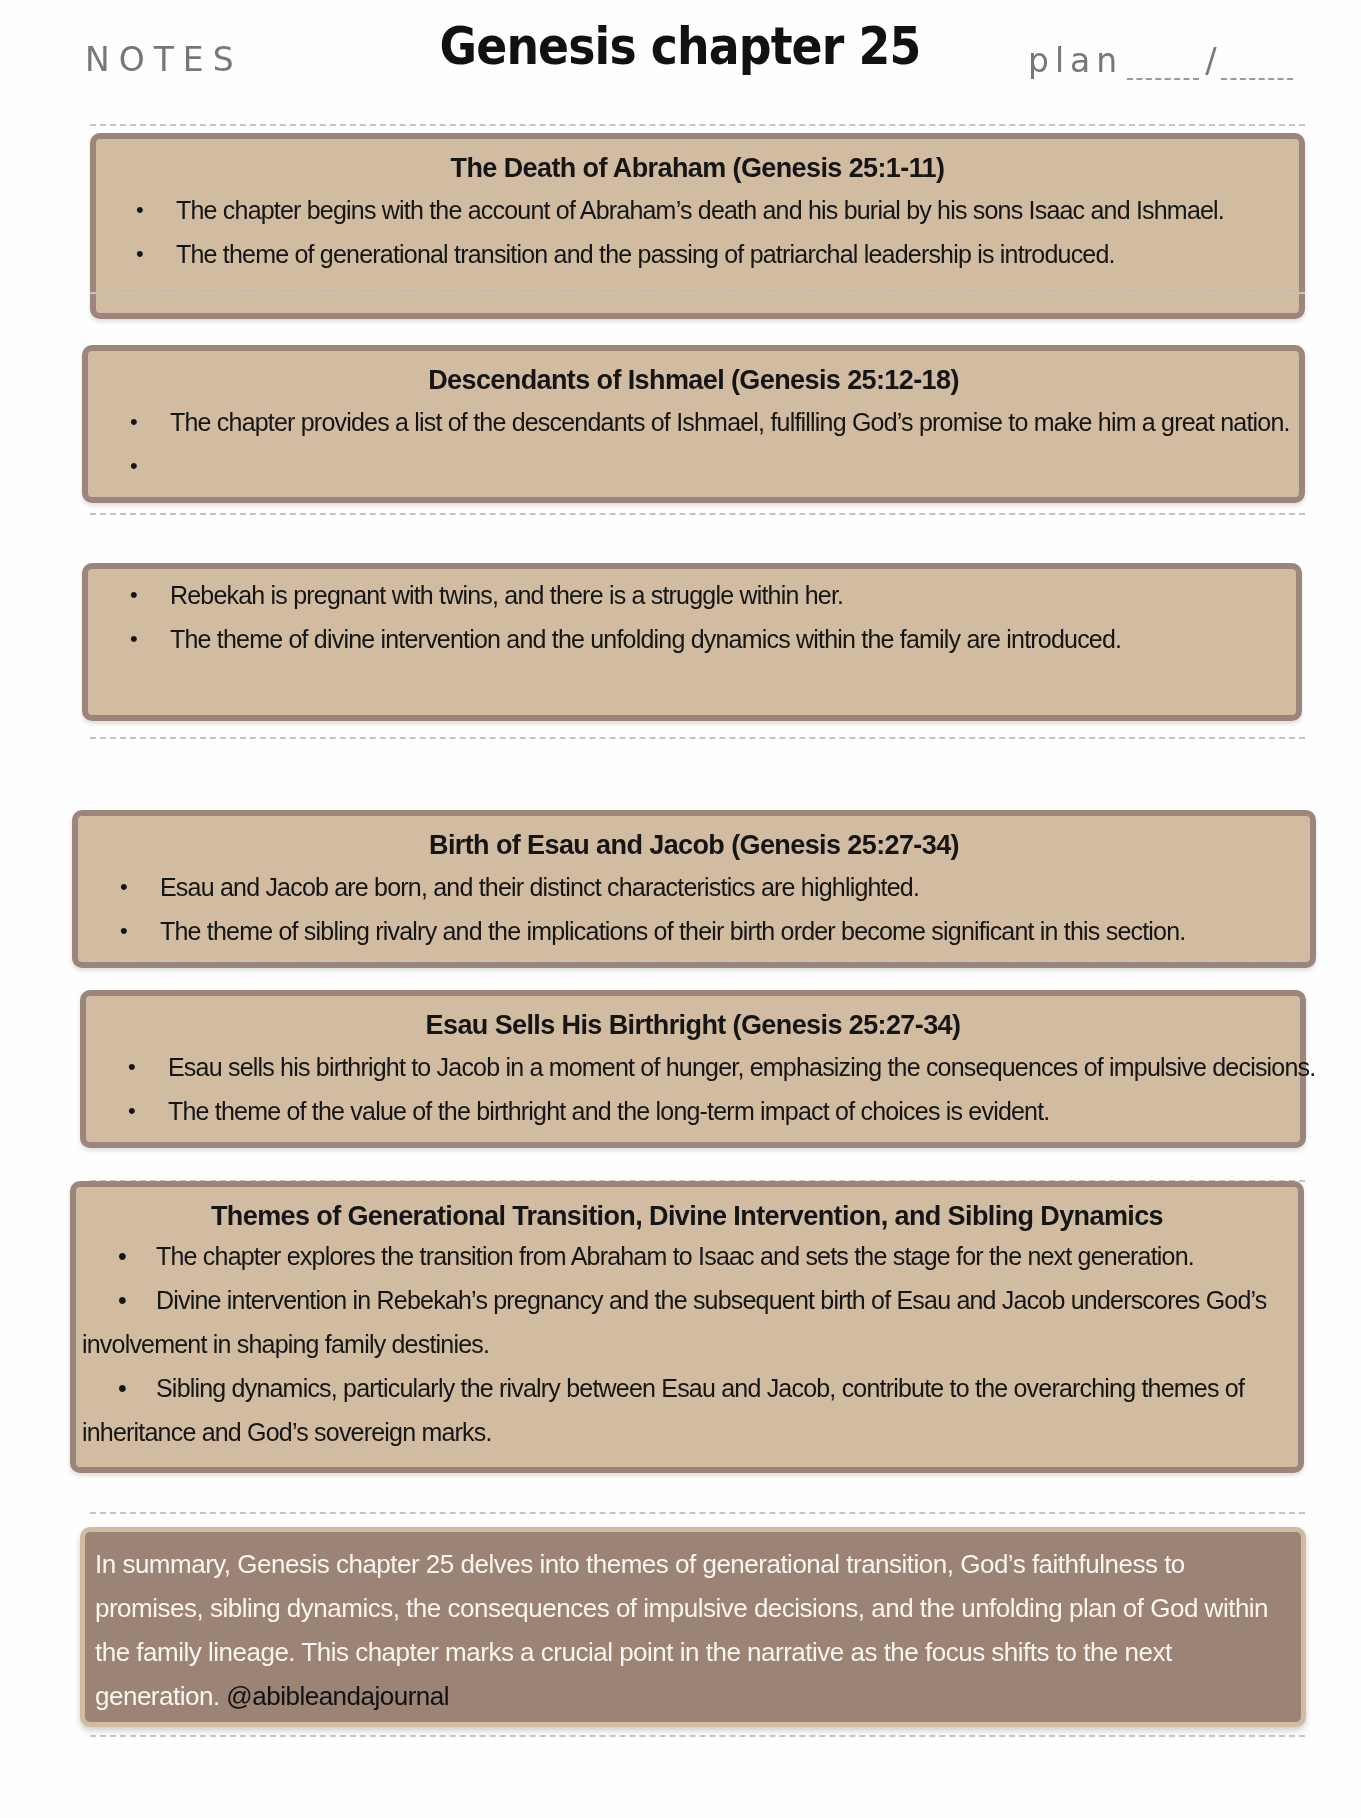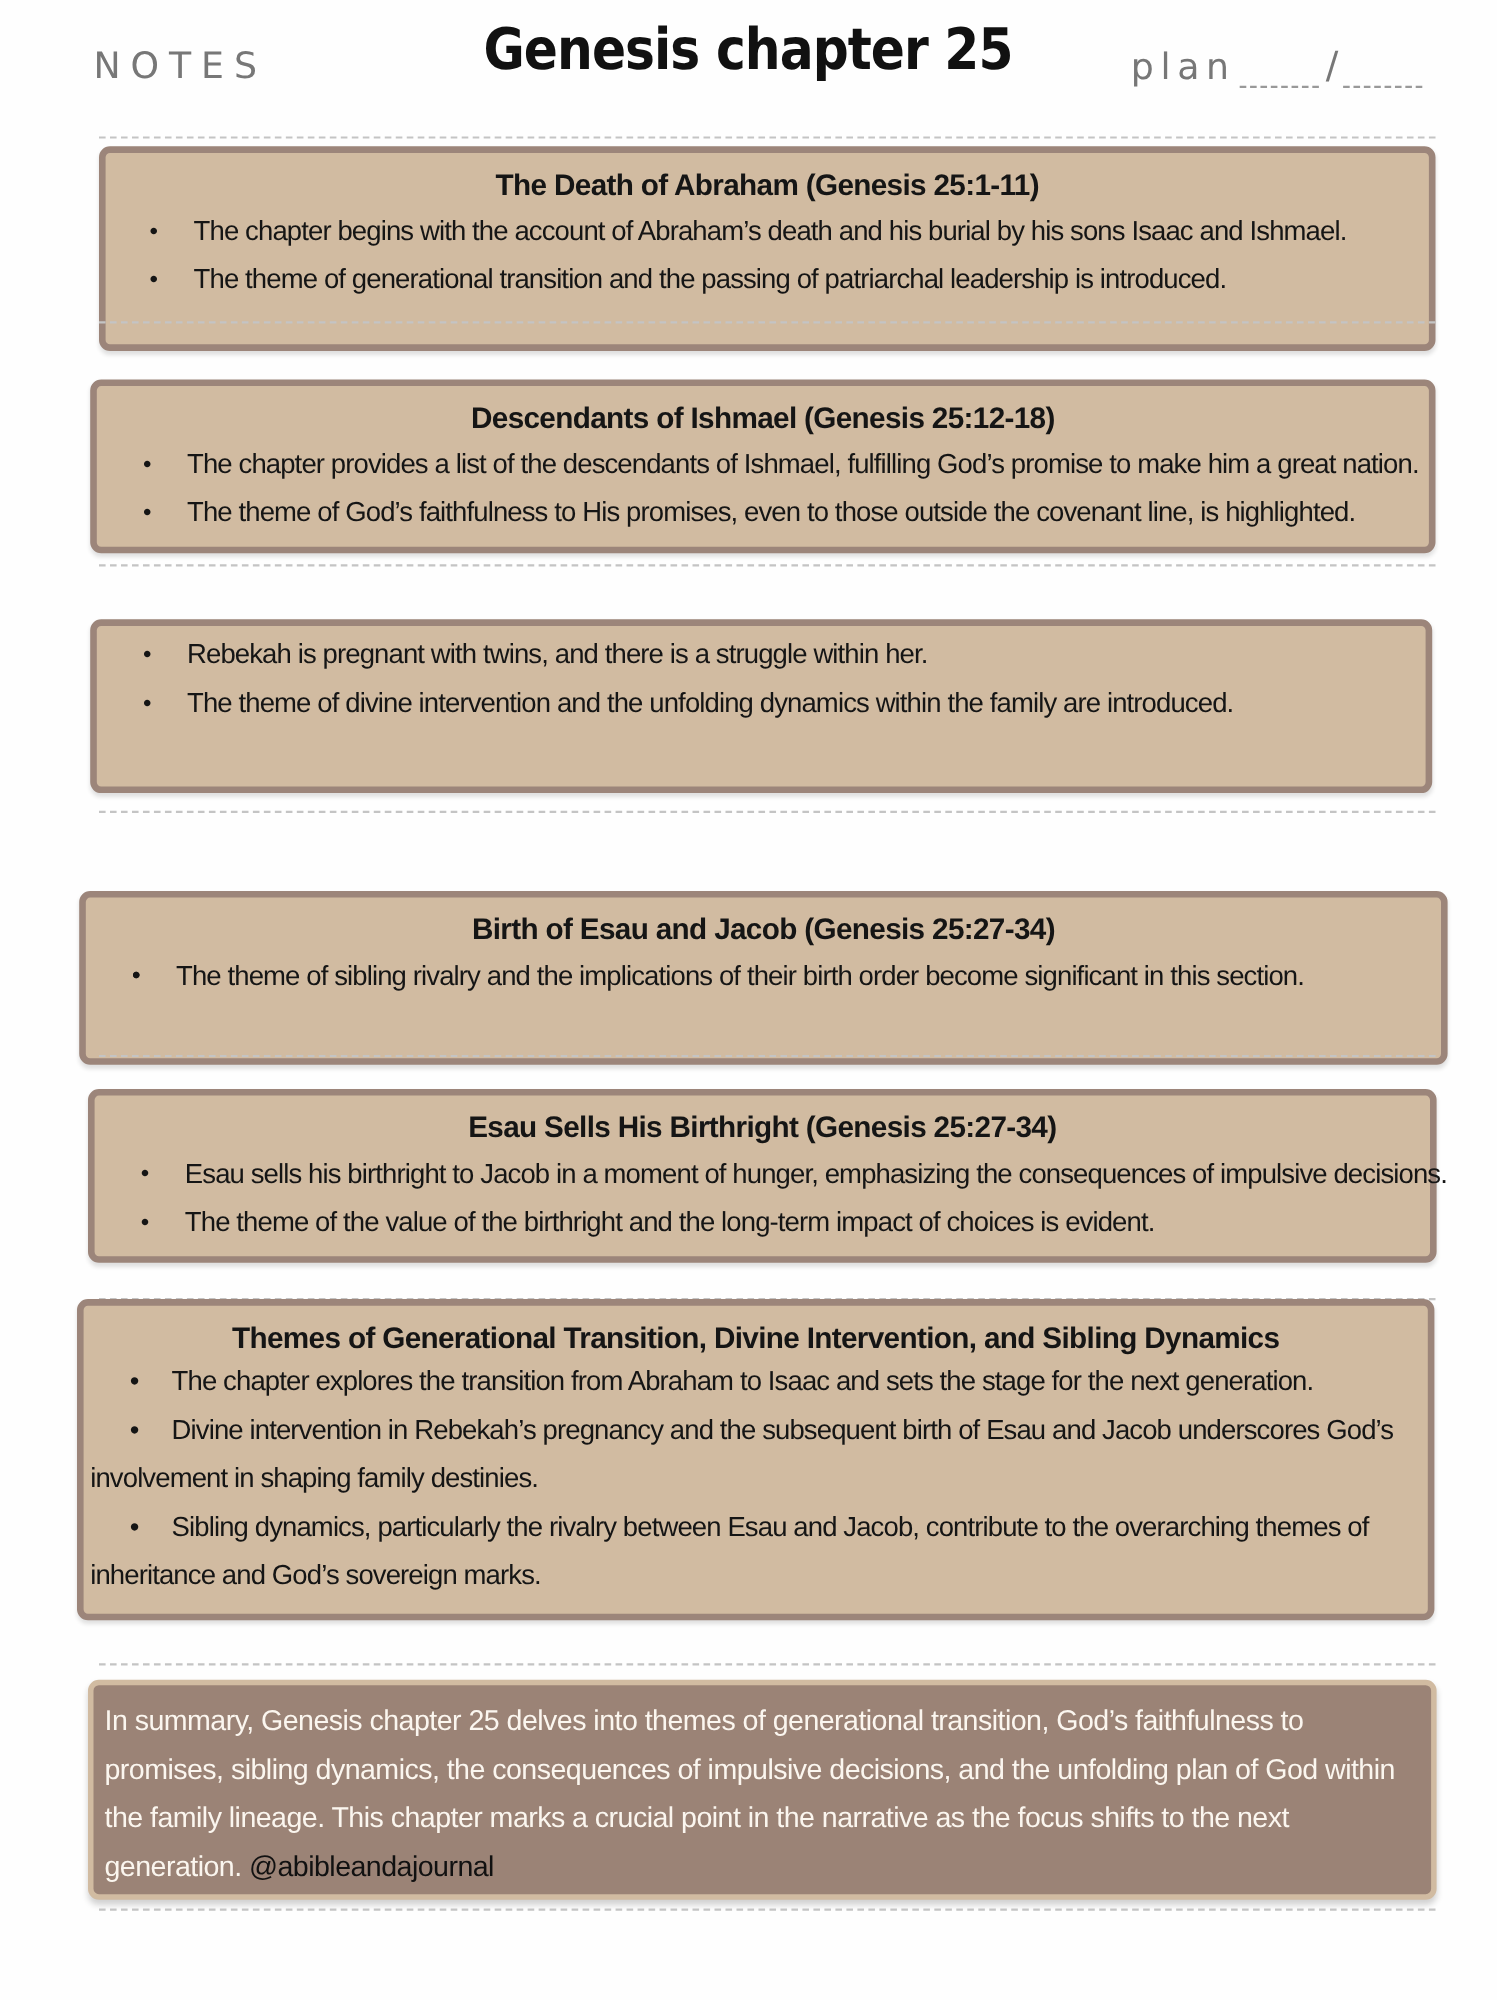--- a/index.html
+++ b/index.html
@@ -84,21 +84,20 @@
 
 <div class="card" style="left:82px; top:345px; width:1223px; height:158px;">
   <div class="card-title">Descendants of Ishmael (Genesis 25:12-18)</div>
   <ul class="bullets">
     <li style="padding-left:82px;">
       <span class="bullet-dot" style="left:42px;">•</span>
       <span>The chapter provides a list of the descendants of Ishmael, fulfilling God’s promise to make him a great nation.</span>
     </li>
     <li style="padding-left:82px;">
       <span class="bullet-dot" style="left:42px;">•</span>
-      <span>The theme of God’s faithfulness to His promises, even to those outside the covenant line, is highlighted.</span>
     </li>
   </ul>
 </div>
 <div class="dash-line" style="top:513px;"></div>
 
 <div class="card" style="left:82px; top:563px; width:1220px; height:158px;">
   <ul class="bullets">
     <li style="padding-left:82px;">
       <span class="bullet-dot" style="left:42px;">•</span>
       <span>Rebekah is pregnant with twins, and there is a struggle within her.</span>
@@ -109,20 +108,21 @@
     </li>
   </ul>
 </div>
 <div class="dash-line" style="top:737px;"></div>
 
 <div class="card" style="left:72px; top:790px; width:1244px; height:158px;margin-top:20px;">
   <div class="card-title">Birth of Esau and Jacob (Genesis 25:27-34)</div>
   <ul class="bullets">
     <li style="padding-left:82px;">
       <span class="bullet-dot" style="left:42px;">•</span>
+      <span>Esau and Jacob are born, and their distinct characteristics are highlighted.</span>
     </li>
     <li style="padding-left:82px;">
       <span class="bullet-dot" style="left:42px;">•</span>
       <span>The theme of sibling rivalry and the implications of their birth order become significant in this section.</span>
     </li>
   </ul>
 </div>
 <div class="dash-line" style="top:959px;"></div>
 
 <div class="card" style="left:80px; top:990px; width:1226px; height:158px;">

